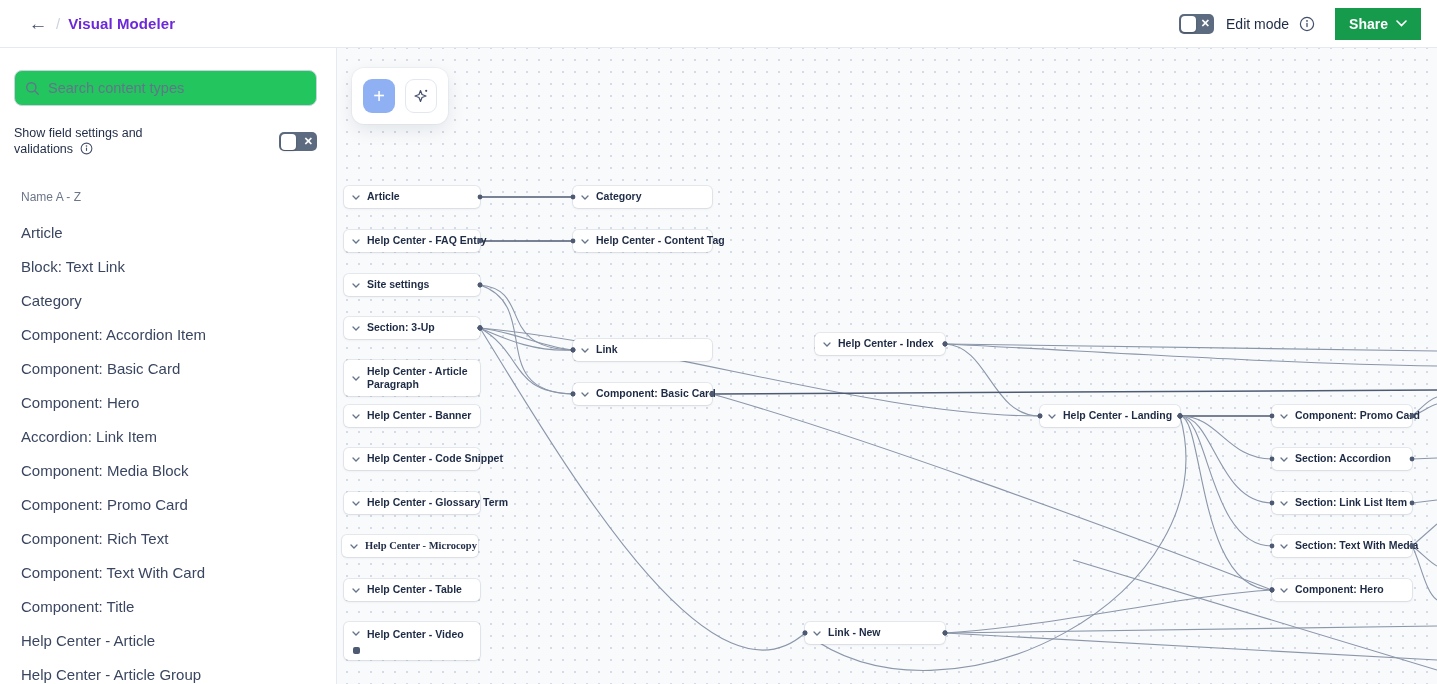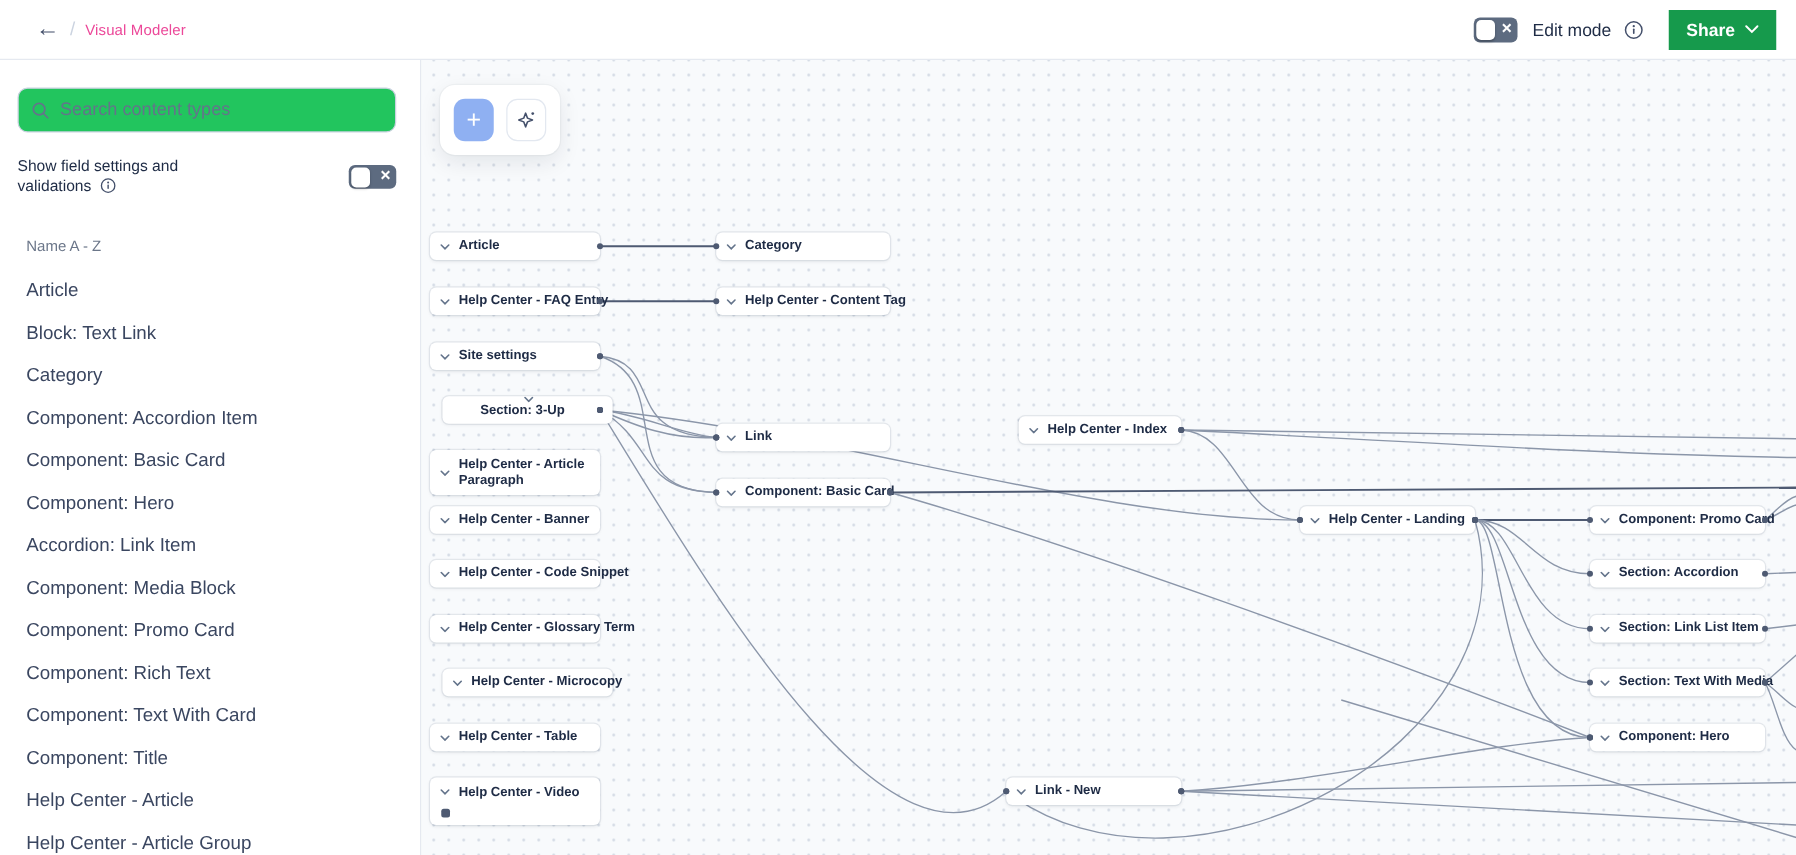--- a/index.html
+++ b/index.html
@@ -4,21 +4,21 @@
 <style>
   * { margin:0; padding:0; box-sizing:border-box; }
   html,body { width:1437px; height:684px; overflow:hidden; background:#fff;
     font-family:"Liberation Sans", sans-serif; }
   
   .header { height:48px; display:flex; align-items:center; border-bottom:1px solid #e5e9f0;
     background:#fff; padding:0 16px 0 24px; position:relative; z-index:20; }
   .back-btn { width:28px; height:28px; border:none; background:transparent; color:#44506b;
     font-size:19px; cursor:pointer; display:flex; align-items:center; justify-content:center; }
   .crumb-sep { color:#cbd3e0; font-size:15px; margin:0 8px 0 4px; }
-  .page-title { font-size:12px; font-weight:400; color:#ec4899; letter-spacing:.1px; }
+  .page-title { font-size:15px; font-weight:700; color:#6d28d9; letter-spacing:.1px; }
   .header-right { margin-left:auto; display:flex; align-items:center; gap:10px; }
   .toggle { width:35px; height:20px; border-radius:5px; background:#5d6b80; position:relative;
     cursor:pointer; display:flex; align-items:center; justify-content:flex-end; padding-right:4px; }
   .toggle .knob { position:absolute; left:2px; top:2px; width:15px; height:16px; background:#fff;
     border-radius:4px; box-shadow:0 1px 2px rgba(0,0,0,.25); }
   .toggle .xmark { color:#fff; font-size:11px; font-weight:700; line-height:1; }
   .edit-label { font-size:14px; color:#1e2b45; margin-left:2px; }
   .info-icon { display:inline-flex; }
   .share-btn { margin-left:10px; height:32px; padding:0 14px; border:none; border-radius:0;
     background:#169a4c; color:#fff; font-size:14px; font-weight:600; display:flex;
@@ -192,21 +192,21 @@
             <path d="M1 1l3 3 3-3" fill="none" stroke="#64748b" stroke-width="1.3" stroke-linecap="round"></path>
           </svg>
           <span class="nlabel">Help Center - FAQ Entry</span>
         </div>
         <div class="node" style="left: 7px; top: 226px; width: 136px; min-height: 22px;">
           <svg class="chev" width="8" height="5" viewBox="0 0 8 5">
             <path d="M1 1l3 3 3-3" fill="none" stroke="#64748b" stroke-width="1.3" stroke-linecap="round"></path>
           </svg>
           <span class="nlabel">Site settings</span>
         </div>
-        <div class="node" style="left: 17px; top: 269px; width: 136px; min-height: 22px; flex-direction: column;">
+        <div class="node" style="left: 7px; top: 269px; width: 136px; min-height: 22px;">
           <svg class="chev" width="8" height="5" viewBox="0 0 8 5">
             <path d="M1 1l3 3 3-3" fill="none" stroke="#64748b" stroke-width="1.3" stroke-linecap="round"></path>
           </svg>
           <span class="nlabel">Section: 3-Up</span>
         </div>
         <div class="node tall" style="left: 7px; top: 312px; width: 136px; min-height: 36px;">
           <svg class="chev" width="8" height="5" viewBox="0 0 8 5">
             <path d="M1 1l3 3 3-3" fill="none" stroke="#64748b" stroke-width="1.3" stroke-linecap="round"></path>
           </svg>
           <span class="nlabel">Help Center - Article Paragraph</span>
@@ -222,21 +222,21 @@
             <path d="M1 1l3 3 3-3" fill="none" stroke="#64748b" stroke-width="1.3" stroke-linecap="round"></path>
           </svg>
           <span class="nlabel">Help Center - Code Snippet</span>
         </div>
         <div class="node" style="left: 7px; top: 444px; width: 136px; min-height: 22px;">
           <svg class="chev" width="8" height="5" viewBox="0 0 8 5">
             <path d="M1 1l3 3 3-3" fill="none" stroke="#64748b" stroke-width="1.3" stroke-linecap="round"></path>
           </svg>
           <span class="nlabel">Help Center - Glossary Term</span>
         </div>
-        <div class="node" style="left: 17px; top: 487px; width: 136px; min-height: 22px;">
+        <div class="node" style="left: 5px; top: 487px; width: 136px; min-height: 22px; font-family: Liberation Serif, serif;">
           <svg class="chev" width="8" height="5" viewBox="0 0 8 5">
             <path d="M1 1l3 3 3-3" fill="none" stroke="#64748b" stroke-width="1.3" stroke-linecap="round"></path>
           </svg>
           <span class="nlabel">Help Center - Microcopy</span>
         </div>
         <div class="node" style="left: 7px; top: 531px; width: 136px; min-height: 22px;">
           <svg class="chev" width="8" height="5" viewBox="0 0 8 5">
             <path d="M1 1l3 3 3-3" fill="none" stroke="#64748b" stroke-width="1.3" stroke-linecap="round"></path>
           </svg>
           <span class="nlabel">Help Center - Table</span>

